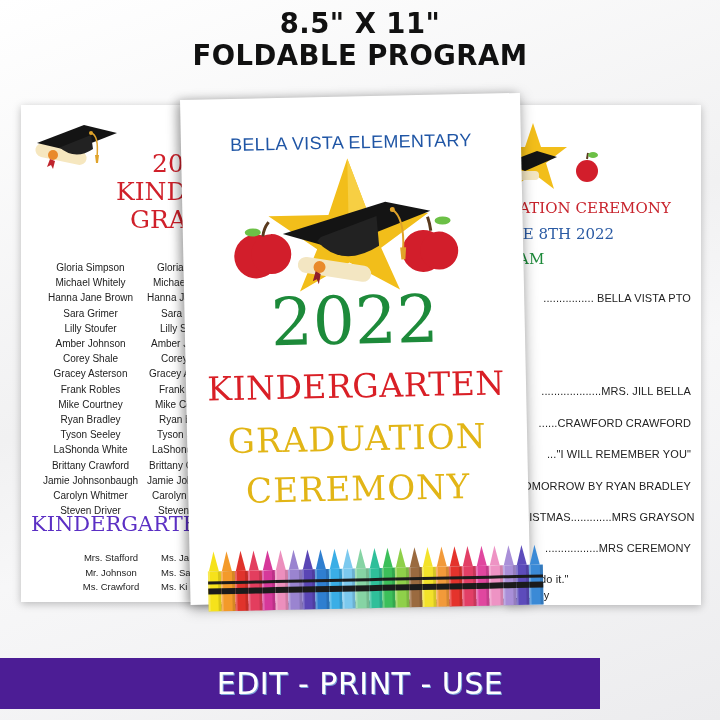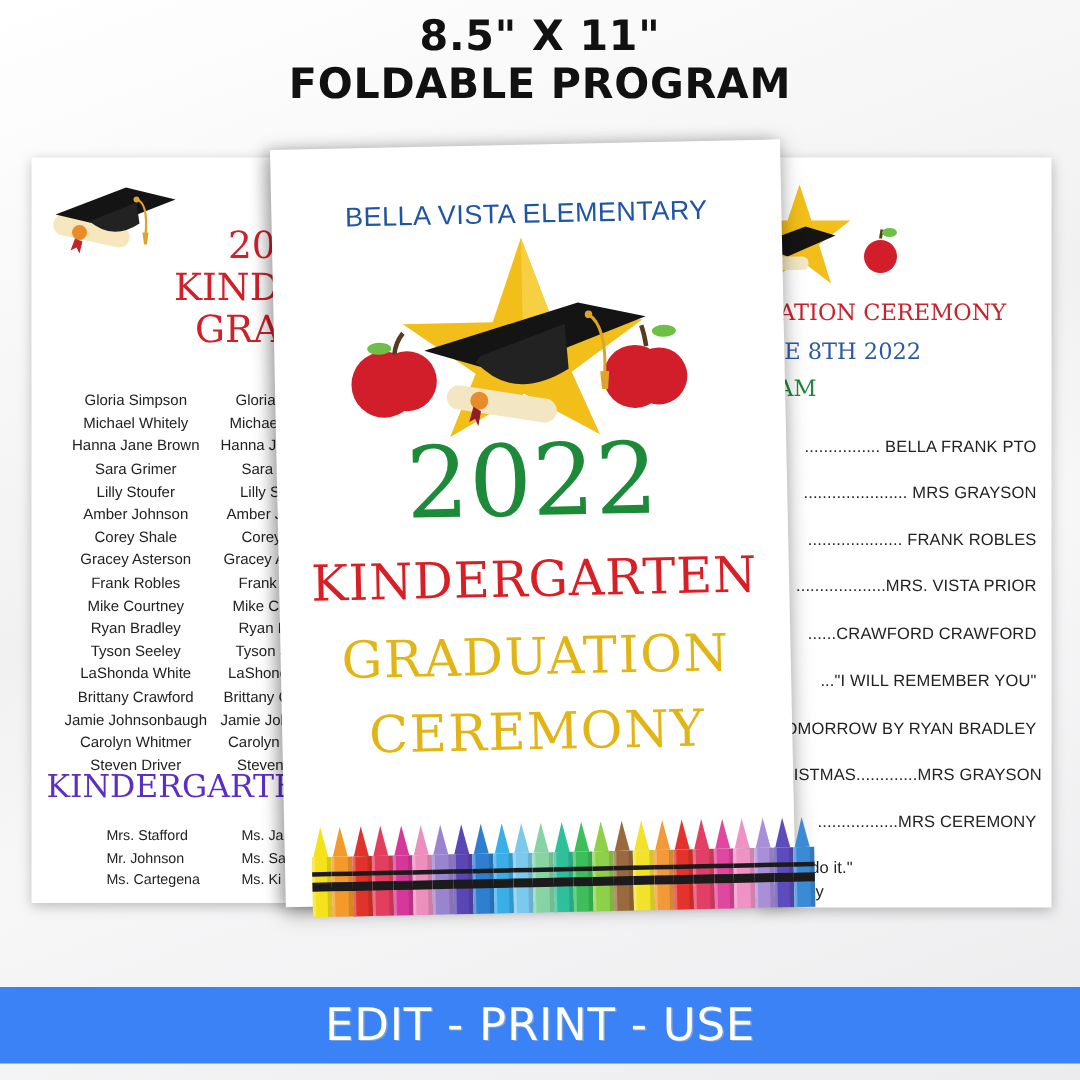--- a/index.html
+++ b/index.html
@@ -32,21 +32,21 @@
     text-align: center; font-family: "Liberation Sans", sans-serif;
   }
   #names-col1 { left: 7px; width: 125px; }
   #names-col2 { left: 119px; width: 80px; text-align: right; }
   .teachers-title {
     position: absolute; left: 10px; top: 407px; color: #5b2fc4;
     font-family: "DejaVu Serif", serif; font-size: 21px; white-space: nowrap;
   }
   .teachers {
     position: absolute; top: 446px; font-size: 9.5px; line-height: 14.5px; color: #222;
-    font-family: "Liberation Sans", sans-serif; text-align: left;
+    font-family: "Liberation Sans", sans-serif; text-align: center;
   }
   #teachers-col1 { left: 50px; width: 80px; }
   #teachers-col2 { left: 140px; width: 80px; text-align: left; }
 
   
   #right-page { left: 505px; top: 105px; width: 196px; height: 500px; }
   .right-line {
     position: absolute; left: 0; width: 186px; text-align: right; white-space: nowrap;
     font-family: "Liberation Sans", sans-serif; font-size: 11px; color: #222; letter-spacing: 0.1px;
   }
@@ -93,21 +93,21 @@
     position: absolute; left: 0; top: 20px; width: 13.4px; height: 40px; background: var(--c);
     box-shadow: inset -3px 0 0 rgba(0,0,0,0.12), inset 2px 0 0 rgba(255,255,255,0.25);
   }
   .crayon .band1, .crayon .band2 {
     position: absolute; left: 0; width: 13.4px; background: #1b1b1b;
   }
   .crayon .band1 { top: 30px; height: 3px; }
   .crayon .band2 { top: 37px; height: 6px; }
 
   .footer-band {
-    position: absolute; left: 0; top: 658px; width: 720px; height: 51px; background: #3b82f6;
+    position: absolute; left: 0; top: 658px; width: 600px; height: 51px; background: #4c1d95;
   }
   .footer-text {
     position: absolute; left: 0; top: 0; width: 720px; text-align: center; line-height: 51px;
     color: #fff; font-family: "DejaVu Sans", sans-serif; font-size: 30px; letter-spacing: 0.5px;
     text-shadow: 1px 1px 0 #7aa2d8;
   }
   svg { display: block; }
 </style>
 </head>
 <body>
@@ -170,21 +170,21 @@
       <div style="padding-left:5px">LaShonda White</div>
       <div style="padding-left:2px">Brittany Crawford</div>
       <div style="padding-left:-2px">Jamie Johnsonbaugh</div>
       <div style="padding-left:5px">Carolyn Whitmer</div>
       <div style="padding-left:11px">Steven Driver</div>
   </div>
   <div class="teachers-title">KINDERGARTEN TEACHERS</div>
   <div class="teachers" id="teachers-col1">
     <div>Mrs. Stafford</div>
       <div>Mr. Johnson</div>
-      <div>Ms. Cartegena</div>
+      <div>Ms. Crawford</div>
   </div>
   <div class="teachers" id="teachers-col2">
     <div>Ms. Ja</div>
       <div>Ms. Sa</div>
       <div>Ms. Ki</div>
   </div>
 </div>
 
 <div class="page" id="right-page">
   <div style="position:absolute;left:0px;top:14px;">
@@ -199,24 +199,22 @@
   </div>
   <div class="right-head" style="left:-44px;top:94px;">
     <span style="color:#c8232c">GRADUATION CEREMONY</span>
   </div>
   <div class="right-head" style="left:-14px;top:120px;">
     <span style="color:#2a5aa3">JUNE 8TH 2022</span>
   </div>
   <div class="right-head" style="left:-6px;top:145px;">
     <span style="color:#1d8a3a">10AM</span>
   </div>
-  <div class="right-line" style="top:187px">................ BELLA FRANK PTO</div>
-  <div class="right-line" style="top:218px">...................... MRS  GRAYSON</div>
-  <div class="right-line" style="top:249px">.................... FRANK ROBLES</div>
-  <div class="right-line" style="top:280px">...................MRS. VISTA PRIOR</div>
+  <div class="right-line" style="top:187px">................ BELLA VISTA PTO</div>
+  <div class="right-line" style="top:280px">...................MRS. JILL BELLA</div>
   <div class="right-line" style="top:312px">......CRAWFORD CRAWFORD</div>
   <div class="right-line" style="top:343px">..."I WILL REMEMBER YOU"</div>
   <div class="right-line" style="top:375px">TOMORROW BY RYAN BRADLEY</div>
   <div class="right-line" style="top:406px">CHRISTMAS.............MRS GRAYSON</div>
   <div class="right-line" style="top:437px">.................MRS CEREMONY</div>
   <div class="right-line" style="top:468px;font-family:'Liberation Sans Narrow','Liberation Sans',sans-serif;font-size:11px;text-align:left;left:-110px;width:auto">"If you can dream it, you can do it."</div>
   <div class="right-line" style="top:484px;font-size:11px;text-align:left;left:-22px;width:auto">- Walt Disney</div>
 </div>
 
 <div class="page" id="center-page">

